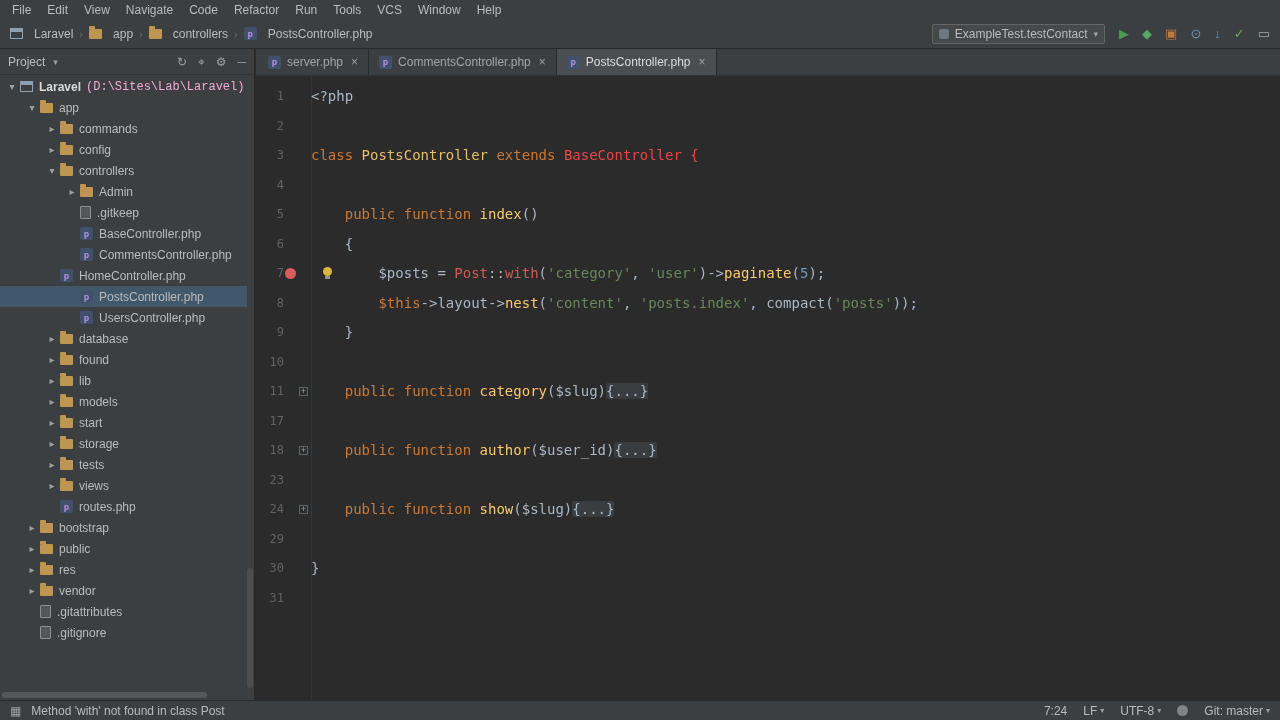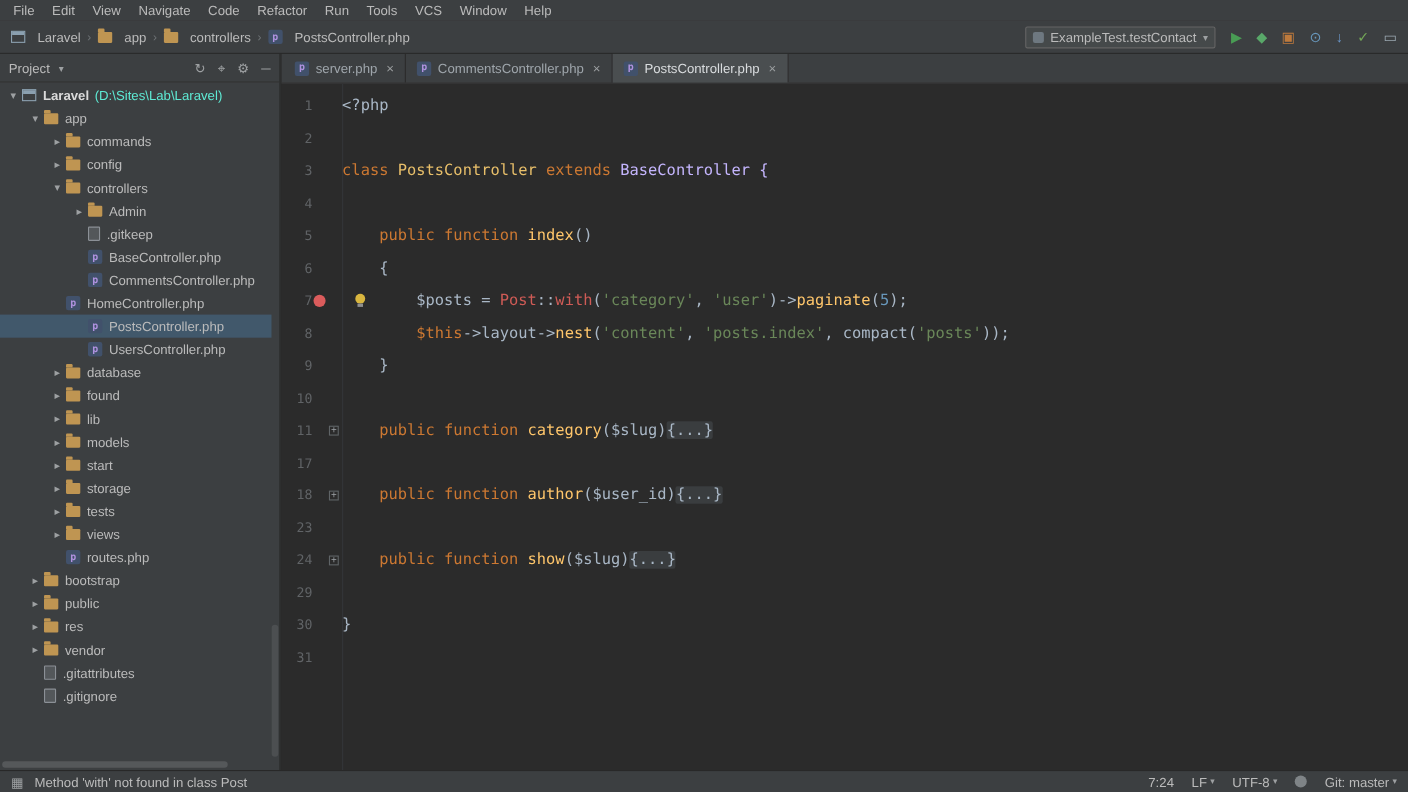--- a/index.html
+++ b/index.html
@@ -38,21 +38,21 @@
   .pp-title-wrap{display:flex;align-items:center;gap:8px;text-align:right;}
   .pp-icons{display:flex;gap:11px;color:#9da0a2;font-size:12px;}
   .pp-icons span{cursor:default;}
   .tree{position:absolute;top:27px;left:0;right:7px;bottom:11px;font-size:12px;overflow:hidden;}
   .tree-row{height:21px;display:flex;align-items:center;white-space:nowrap;cursor:default;}
   .tree-row.selected{background:#41586b;}
   .tree-arrow{flex:0 0 16px;text-align:center;color:#9da0a2;font-size:10px;}
   .tree-icon{margin-right:6px;flex:0 0 auto;}
   .tree-label{color:#bbbbbb;}
   .tree-label.bold{color:#dadada;font-weight:bold;}
-  .tree-suffix{color:#5eead4;margin-left:5px;}
+  .tree-suffix{color:#f9a8d4;margin-left:5px;font-family:Liberation Mono, monospace;}
   .hscroll{position:absolute;left:2px;bottom:2px;width:205px;height:6px;border-radius:3px;background:#55585a;}
   .vscroll{position:absolute;right:1px;bottom:12px;width:6px;height:120px;border-radius:3px;background:#4c4f51;}
 
   
   .ic-folder{width:13px;height:10px;background:#bf9552;border-radius:1px;position:relative;display:inline-block;}
   .ic-folder::before{content:'';position:absolute;top:-3px;left:0;width:6px;height:3px;background:#bf9552;border-radius:1px 1px 0 0;}
   .ic-php{width:13px;height:13px;background:#41516b;border-radius:2px;display:inline-flex;align-items:center;justify-content:center;}
   .ic-php::before{content:'p';color:#b092e0;font:bold 9px "DejaVu Sans Mono",monospace;}
   .ic-file{width:11px;height:13px;background:#53575a;border:1px solid #8b9096;border-radius:1px;box-sizing:border-box;display:inline-block;}
   .ic-project{width:13px;height:11px;border:1px solid #8ba0b0;box-sizing:border-box;display:inline-block;
@@ -329,21 +329,21 @@
       <div class="code-line">
             <div class="gutter-cell"><span class="line-number">1</span></div>
             <div class="code-text"><span style="color: rgb(169, 183, 198);">&lt;?php</span></div>
           </div>
           <div class="code-line">
             <div class="gutter-cell"><span class="line-number">2</span></div>
             <div class="code-text"></div>
           </div>
           <div class="code-line">
             <div class="gutter-cell"><span class="line-number">3</span></div>
-            <div class="code-text"><span style="color: rgb(204, 120, 50); margin-top: 12px;">class </span><span style="color: rgb(232, 191, 106);">PostsController </span><span style="color: rgb(204, 120, 50);">extends </span><span style="color: #c4b5fd; text-align: right;">BaseController {</span></div>
+            <div class="code-text"><span style="color: rgb(204, 120, 50); margin-top: 12px;">class </span><span style="color: rgb(232, 191, 106);">PostsController </span><span style="color: rgb(204, 120, 50);">extends </span><span style="color: #ef4444; text-align: right;">BaseController {</span></div>
           </div>
           <div class="code-line">
             <div class="gutter-cell"><span class="line-number">4</span></div>
             <div class="code-text"></div>
           </div>
           <div class="code-line">
             <div class="gutter-cell"><span class="line-number">5</span></div>
             <div class="code-text"><span style="color: rgb(204, 120, 50);">    public function </span><span style="color: rgb(255, 198, 107);">index</span><span style="color: rgb(169, 183, 198);">()</span></div>
           </div>
           <div class="code-line">

